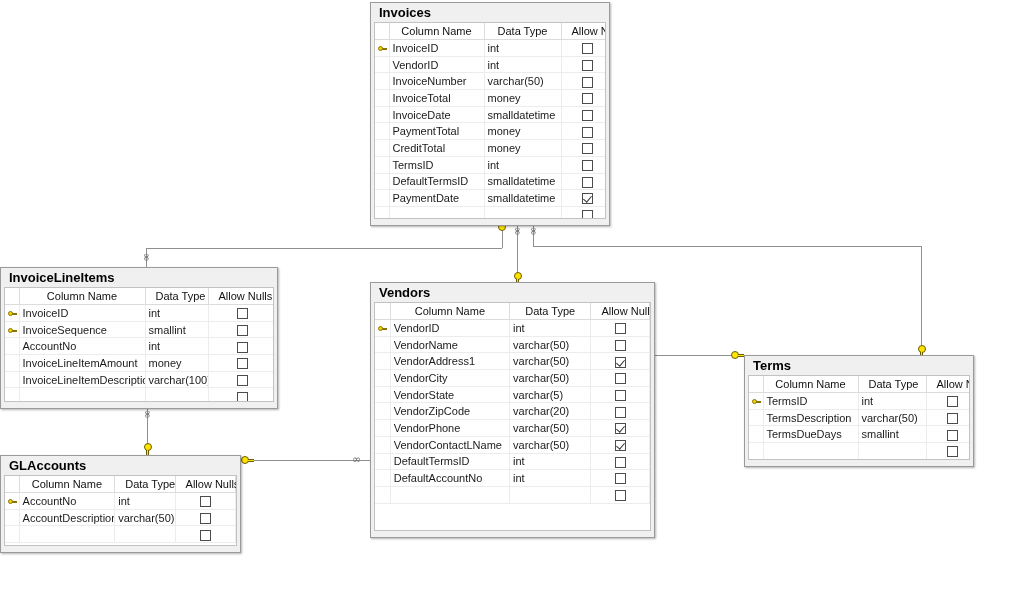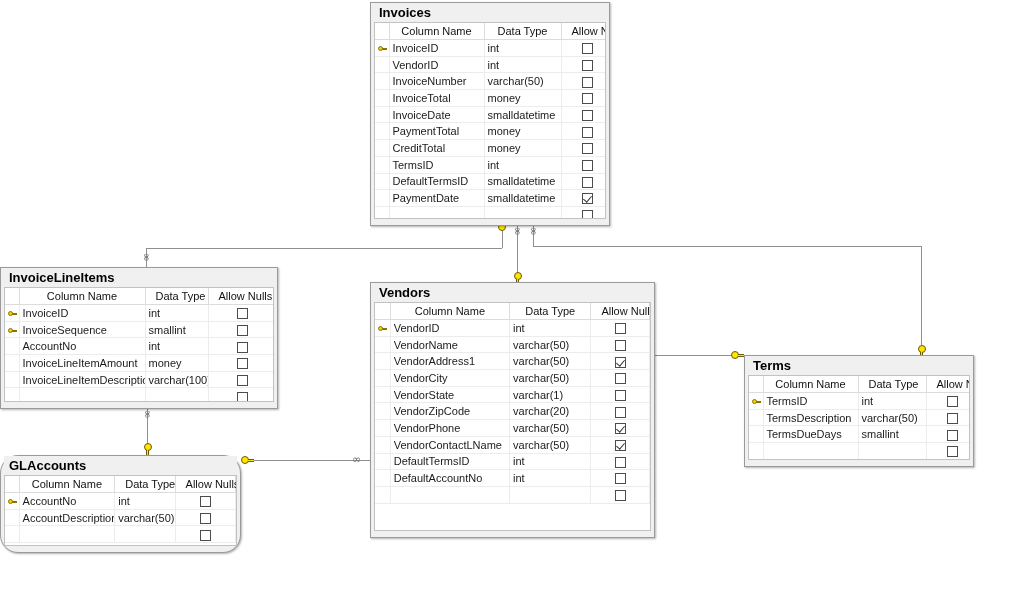--- a/index.html
+++ b/index.html
@@ -391,21 +391,21 @@
               </tr>
               <tr>
                 <td class="rowhdr"></td>
                 <td>VendorCity</td>
                 <td>varchar(50)</td>
                 <td class="nulls"><span class="chk"></span></td>
               </tr>
               <tr>
                 <td class="rowhdr"></td>
                 <td>VendorState</td>
-                <td>varchar(1)</td>
+                <td>varchar(5)</td>
                 <td class="nulls"><span class="chk"></span></td>
               </tr>
               <tr>
                 <td class="rowhdr"></td>
                 <td>VendorZipCode</td>
                 <td>varchar(20)</td>
                 <td class="nulls"><span class="chk"></span></td>
               </tr>
               <tr>
                 <td class="rowhdr"></td>
@@ -481,21 +481,21 @@
               <tr>
                 <td class="rowhdr"></td>
                 <td></td>
                 <td></td>
                 <td class="nulls"><span class="chk"></span></td>
               </tr>
             </tbody>
           </table>
         </div>
       </div>
-      <div class="tbl" style="left: 0px; top: 455px; width: 241px; height: 98px; border-radius: 18px;">
+      <div class="tbl" style="left: 0px; top: 455px; width: 241px; height: 98px;">
         <div class="tbl-title">GLAccounts</div>
         <div class="grid">
           <table class="cols">
             <colgroup>
               <col style="width: 14px;">
               <col style="width: 95px;">
               <col style="width: 60px;">
               <col style="width: 60px;">
             </colgroup>
             <thead>

